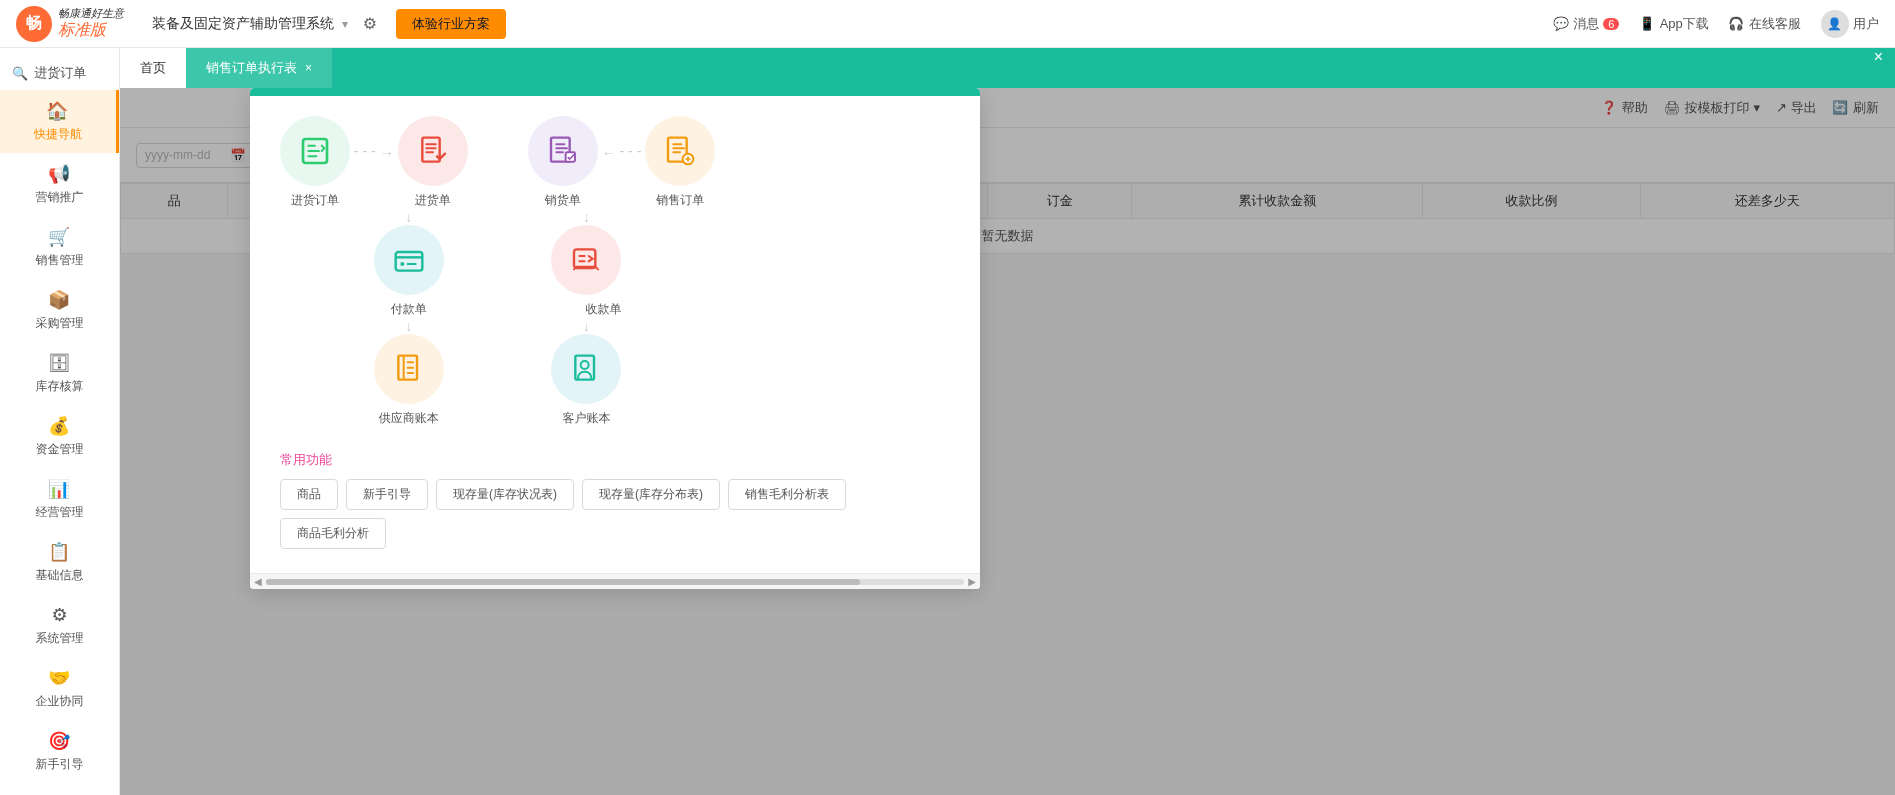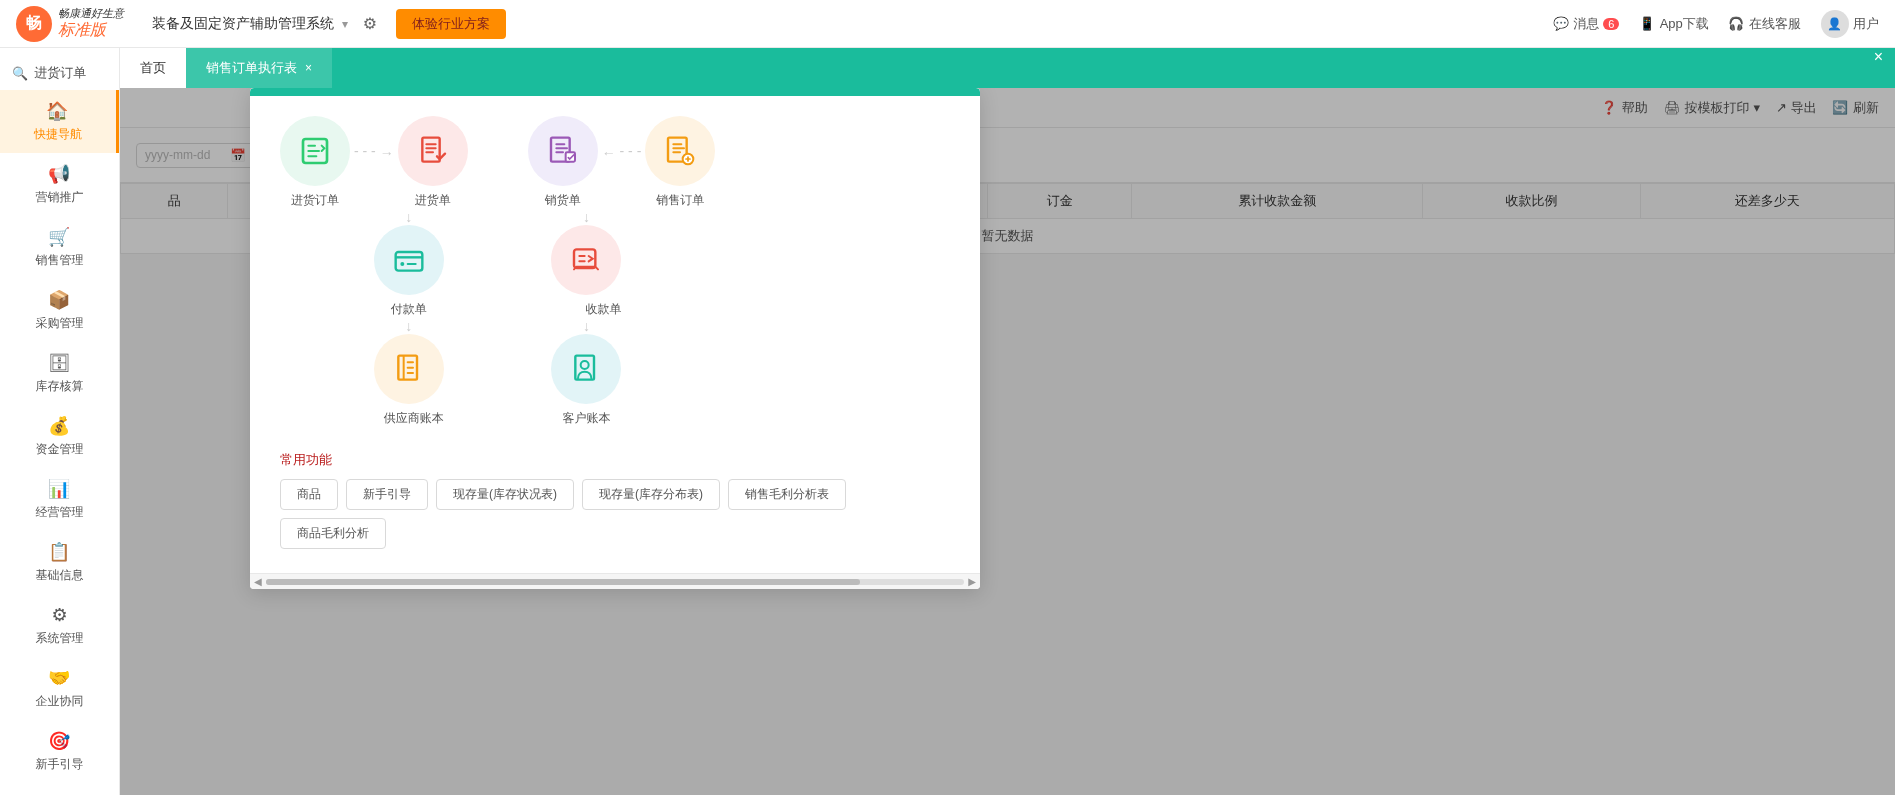--- a/index.html
+++ b/index.html
@@ -36,21 +36,21 @@
       display: flex; align-items: center; flex: 1;
       padding-left: 16px;
     }
     .system-title {
       font-size: 14px; color: #333; font-weight: 500;
       display: flex; align-items: center; gap: 8px;
     }
     .system-title .arrow { color: #999; font-size: 12px; }
     .settings-icon { width: 28px; height: 28px; display: flex; align-items: center; justify-content: center; color: #666; font-size: 16px; margin-left: 8px; cursor: pointer; }
     .try-btn {
-      background: #ff8c00; color: #7f1d1d; border: none; padding: 6px 16px;
+      background: #ff8c00; color: #0f172a; border: none; padding: 6px 16px;
       border-radius: 4px; font-size: 13px; cursor: pointer; margin-left: 12px;
     }
     .header-right {
       display: flex; align-items: center; gap: 20px; margin-left: auto;
     }
     .header-right-item {
       display: flex; align-items: center; gap: 4px; color: #555; font-size: 13px; cursor: pointer;
     }
     .badge {
       background: #ff4d4f; color: white; border-radius: 10px;
@@ -175,21 +175,21 @@
     .flow-circle.purple { background: #f0ecfa; color: #9b59b6; }
     .flow-circle.orange { background: #fef3e2; color: #f39c12; }
     .flow-circle.teal { background: #e2f4f7; color: #1abc9c; }
     .flow-circle.red { background: #fde8e8; color: #e74c3c; }
 
     .flow-label { font-size: 12px; color: #555; text-align: center; }
 
     .flow-col { display: flex; flex-direction: column; align-items: center; }
 
     
-    .common-func-title { font-size: 13px; color: #b91c1c; margin-bottom: 10px; }
+    .common-func-title { font-size: 13px; color: #ec4899; margin-bottom: 10px; }
     .func-buttons { display: flex; flex-wrap: wrap; gap: 8px; margin-bottom: 8px; }
     .func-btn {
       border: 1px solid #d9d9d9; background: #fff; padding: 6px 16px;
       border-radius: 4px; font-size: 12px; color: #555; cursor: pointer;
       white-space: nowrap;
     }
 
     
     .popup-scrollbar {
       height: 16px; background: #f5f5f5; border-top: 1px solid #e8e8e8;
@@ -417,21 +417,21 @@
                       <path d="M2 10h20" stroke="#1abc9c" stroke-width="1.8"></path>
                       <circle cx="7" cy="15" r="1.5" fill="#1abc9c"></circle>
                       <path d="M11 15h6" stroke="#1abc9c" stroke-width="1.5" stroke-linecap="round"></path>
                     </svg>
                   </div>
                   <div class="flow-label">付款单</div>
                 </div>
 
                 <div style="color:#ccc;text-align:center;margin-left:70px;font-size:14px;">↓</div>
 
-                <div class="flow-col" style="margin-left:70px;align-items:flex-end;">
+                <div class="flow-col" style="margin-left:70px;">
                   <div class="flow-circle orange">
                     <svg width="32" height="32" viewBox="0 0 24 24" fill="none">
                       <rect x="4" y="2" width="14" height="18" rx="1" stroke="#f39c12" stroke-width="1.8"></rect>
                       <path d="M8 2v18" stroke="#f39c12" stroke-width="1.5"></path>
                       <path d="M11 7h4M11 11h4M11 15h4" stroke="#f39c12" stroke-width="1.5" stroke-linecap="round"></path>
                     </svg>
                   </div>
                   <div class="flow-label">供应商账本</div>
                 </div>
               </div>

